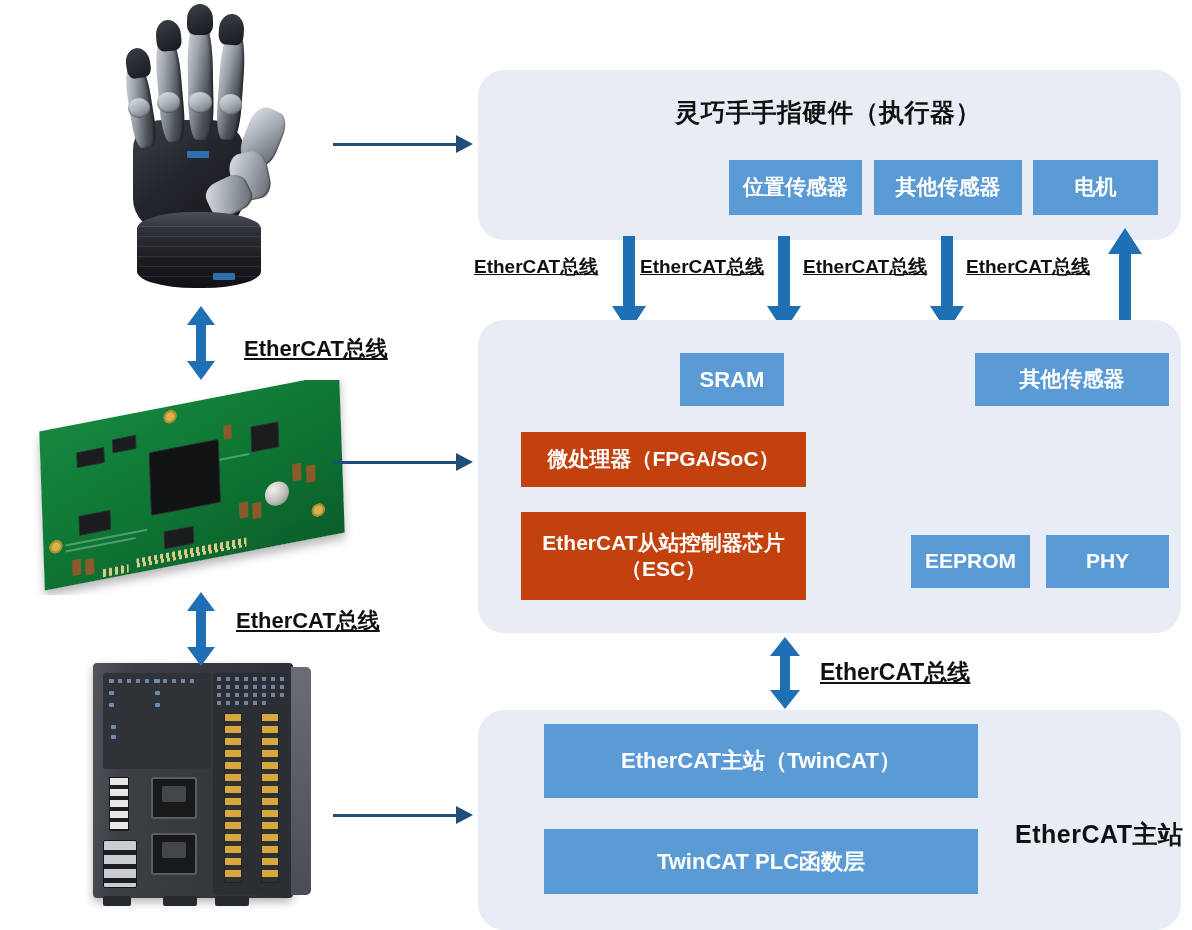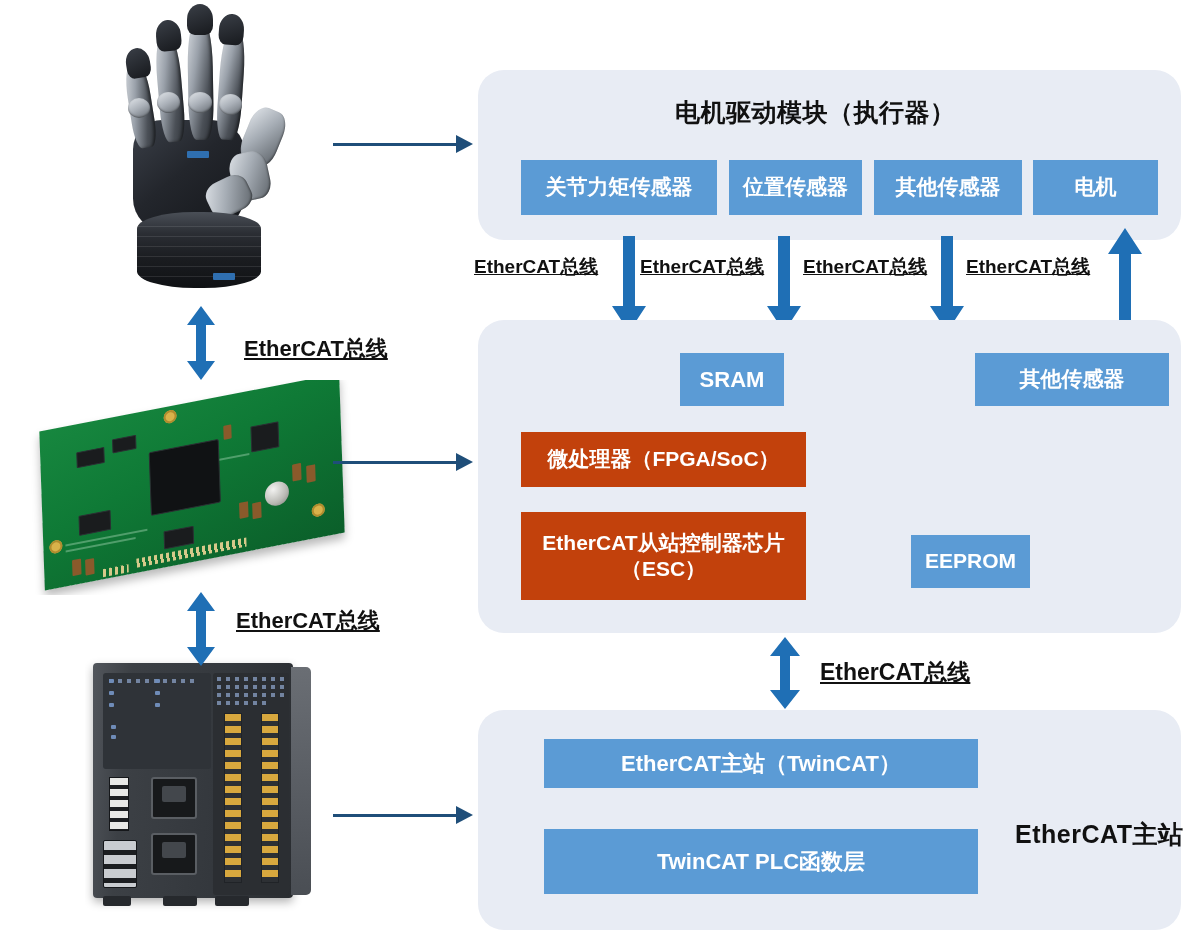--- a/index.html
+++ b/index.html
@@ -359,23 +359,22 @@
   <div class="bus-label" style="left:244px; top:334px; font-size:22px;">EtherCAT总线</div>
 
   <div class="varrow" style="left:187px; top:592px; width:28px; height:74px;">
     <svg viewBox="0 0 28 74" preserveAspectRatio="none">
       <polygon points="14,0 28,19 19,19 19,55 28,55 14,74 0,55 9,55 9,19 0,19" fill="#1f6fb5"></polygon>
     </svg>
   </div>
   <div class="bus-label" style="left:236px; top:606px; font-size:22px;">EtherCAT总线</div>
 
   <div class="panel" style="left:478px; top:70px; width:703px; height:170px;"></div>
-  <div class="panel-title" style="left:675px; top:96px; font-size:25px;">电机驱动模块（执行器）</div>
-
-  <div class="box box-light" style="left:521px; top:160px; width:196px; height:55px; font-size:21px;">关节力矩传感器</div>
+  <div class="panel-title" style="left:675px; top:96px; font-size:25px;">灵巧手手指硬件（执行器）</div>
+
   <div class="box box-light" style="left:729px; top:160px; width:133px; height:55px; font-size:21px;">位置传感器</div>
   <div class="box box-light" style="left:874px; top:160px; width:148px; height:55px; font-size:21px;">其他传感器</div>
   <div class="box box-light" style="left:1033px; top:160px; width:125px; height:55px; font-size:21px;">电机</div>
 
   <div class="varrow" style="left:612px; top:236px; width:34px; height:96px;">
     <svg viewBox="0 0 34 96" preserveAspectRatio="none">
       <polygon points="11,0 23,0 23,70 34,70 17,96 0,70 11,70" fill="#1f6fb5"></polygon>
     </svg>
   </div>
   <div class="varrow" style="left:767px; top:236px; width:34px; height:96px;">
@@ -405,27 +404,28 @@
   <div class="box box-light" style="left:975px; top:353px; width:194px; height:53px; font-size:21px;">其他传感器</div>
 
   <div class="box box-dark" style="left:521px; top:432px; width:285px; height:55px; font-size:21px;">微处理器（FPGA/SoC）</div>
 
   <div class="box box-dark" style="left:521px; top:512px; width:285px; height:88px; font-size:21px; flex-direction:column;">
     <span>EtherCAT从站控制器芯片</span>
     <span>（ESC）</span>
   </div>
 
   <div class="box box-light" style="left:911px; top:535px; width:119px; height:53px; font-size:21px;">EEPROM</div>
+  <div class="box box-light" style="left:1046px; top:535px; width:123px; height:53px; font-size:21px;">PHY</div>
 
   <div class="varrow" style="left:770px; top:637px; width:30px; height:72px;">
     <svg viewBox="0 0 30 72" preserveAspectRatio="none">
       <polygon points="15,0 30,19 20,19 20,53 30,53 15,72 0,53 10,53 10,19 0,19" fill="#1f6fb5"></polygon>
     </svg>
   </div>
   <div class="bus-label" style="left:820px; top:657px; font-size:23px;">EtherCAT总线</div>
 
   <div class="panel" style="left:478px; top:710px; width:703px; height:220px;"></div>
   <div class="panel-title" style="left:1015px; top:818px; font-size:25px;">EtherCAT主站</div>
 
-  <div class="box box-light" style="left:544px; top:739px; width:434px; height:49px; font-size:22px;">EtherCAT主站（TwinCAT）</div>
+  <div class="box box-light" style="left:544px; top:724px; width:434px; height:74px; font-size:22px;">EtherCAT主站（TwinCAT）</div>
   <div class="box box-light" style="left:544px; top:829px; width:434px; height:65px; font-size:22px;">TwinCAT PLC函数层</div>
 
 </div>
 
 </body></html>

